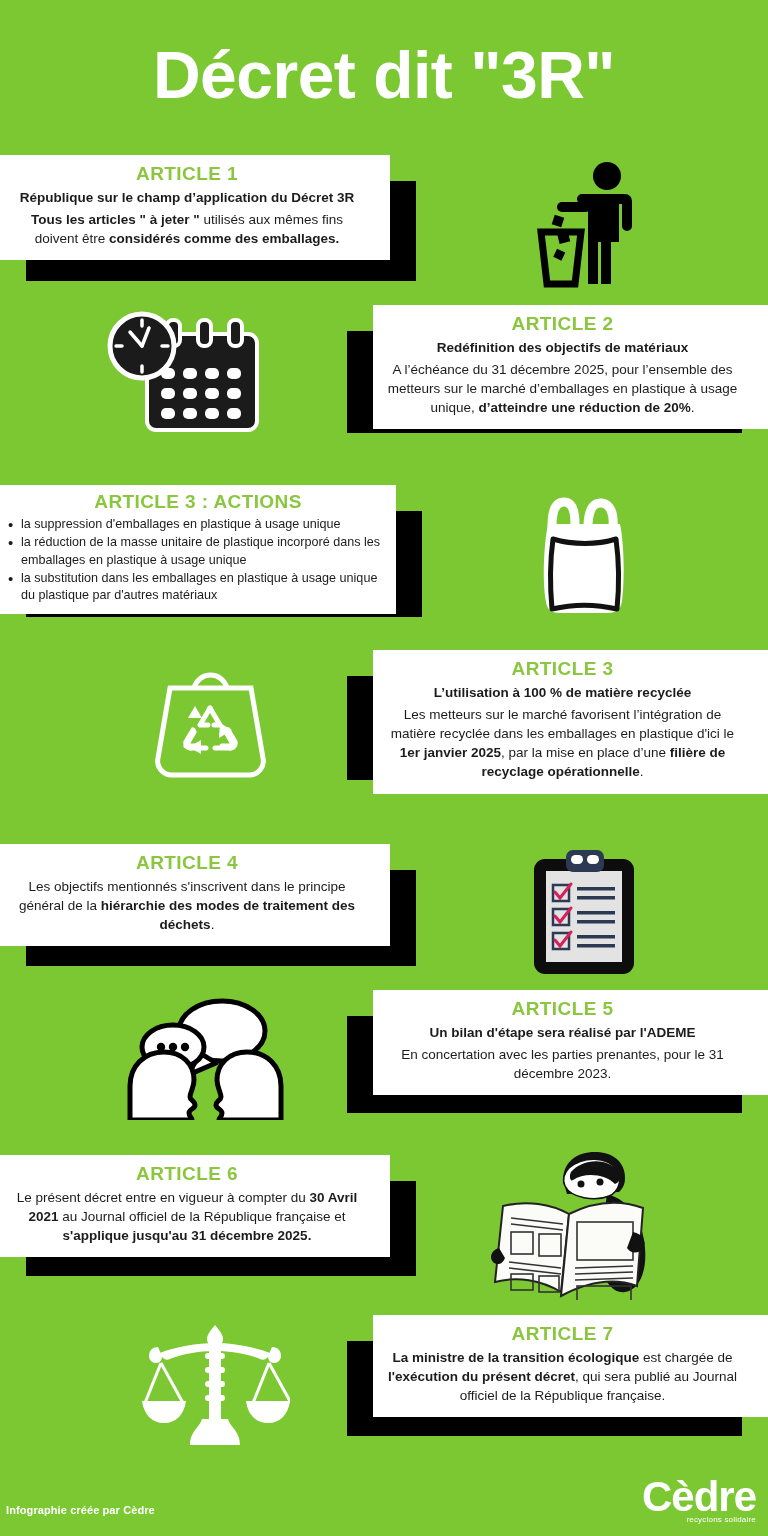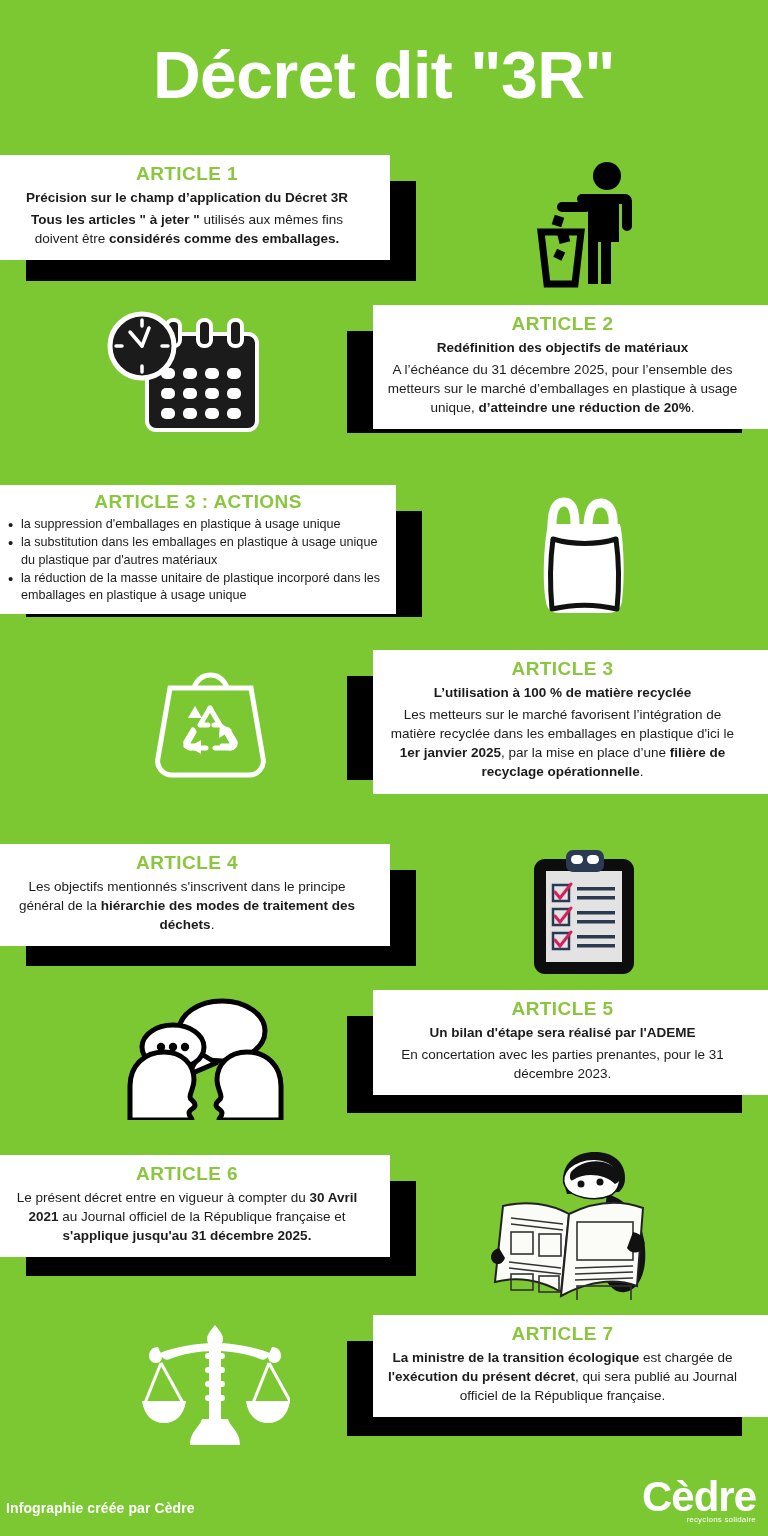--- a/index.html
+++ b/index.html
@@ -113,21 +113,21 @@
     align-items: center;
     justify-content: center;
   }
 
   
   .footer-credit {
     position: absolute;
     left: 6px;
     bottom: 20px;
     color: #ffffff;
-    font-size: 14px;
+    font-size: 11px;
     font-weight: bold;
     letter-spacing: 0.1px;
   }
   .logo {
     position: absolute;
     right: 12px;
     bottom: 12px;
     text-align: right;
     color: #ffffff;
   }
@@ -150,21 +150,21 @@
   <div class="title">Décret dit "3R"</div>
 </div>
 
 <div class="row" style="top:155px;height:135px;">
 
   <div class="card left" style="left:0px;width:390px;height:100px;">
     <div class="shadow"></div>
     <div class="panel">
       <div class="art-head">ARTICLE 1</div>
       <div class="art-body">
-        <p><span class="b">Précision sur le champ d’application du Décret 3R</span></p>
+        <p><span class="b">République sur le champ d’application du Décret 3R</span></p>
         <p><span class="b">Tous les articles " à jeter "</span> utilisés aux mêmes fins doivent être <span class="b">considérés comme des emballages.</span></p>
       </div>
     </div>
   </div>
 
   <div class="icon-cell" style="left:480px;width:230px;height:135px;">
     <svg width="120" height="130" viewBox="0 0 120 130">
 
       <circle cx="72" cy="18" r="14" fill="#000"></circle>
 
@@ -232,22 +232,22 @@
 </div>
 
 <div class="row" style="top:485px;height:135px;">
 
   <div class="card left" style="left:0px;width:396px;height:106px;">
     <div class="shadow"></div>
     <div class="panel" style="padding:6px 8px 8px 8px;">
       <div class="art-head">ARTICLE 3 : ACTIONS</div>
       <ul class="actions">
         <li>la <span class="b">suppression</span> d'emballages en plastique <span class="b">à usage unique</span></li>
+        <li>la réduction de la <span class="b">masse unitaire de plastique incorporé</span> dans les emballages en plastique à usage unique</li>
         <li>la substitution dans <span class="b">les emballages en plastique à usage unique</span> du plastique par <span class="b">d'autres matériaux</span></li>
-        <li>la réduction de la <span class="b">masse unitaire de plastique incorporé</span> dans les emballages en plastique à usage unique</li>
       </ul>
     </div>
   </div>
 
   <div class="icon-cell" style="left:470px;width:230px;height:135px;">
     <svg width="130" height="130" viewBox="0 0 130 130">
 
       <path d="M28 36 c-4 20 -6 56 -2 78 c1 8 6 11 14 11 h48 c8 0 13 -4 14 -12 c3 -22 2 -58 -2 -77 Z" fill="#ffffff"></path>
 
       <path d="M32 38 c0 -16 4 -24 12 -24 c8 0 11 8 11 22" fill="none" stroke="#ffffff" stroke-width="9" stroke-linecap="round"></path>

